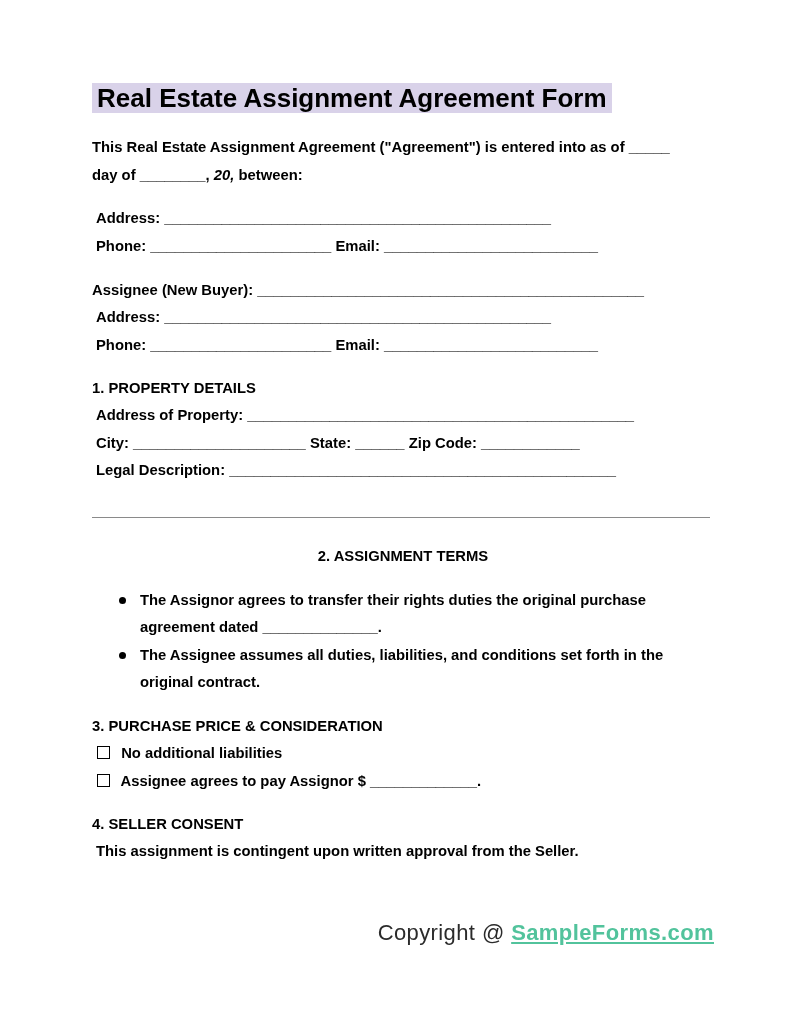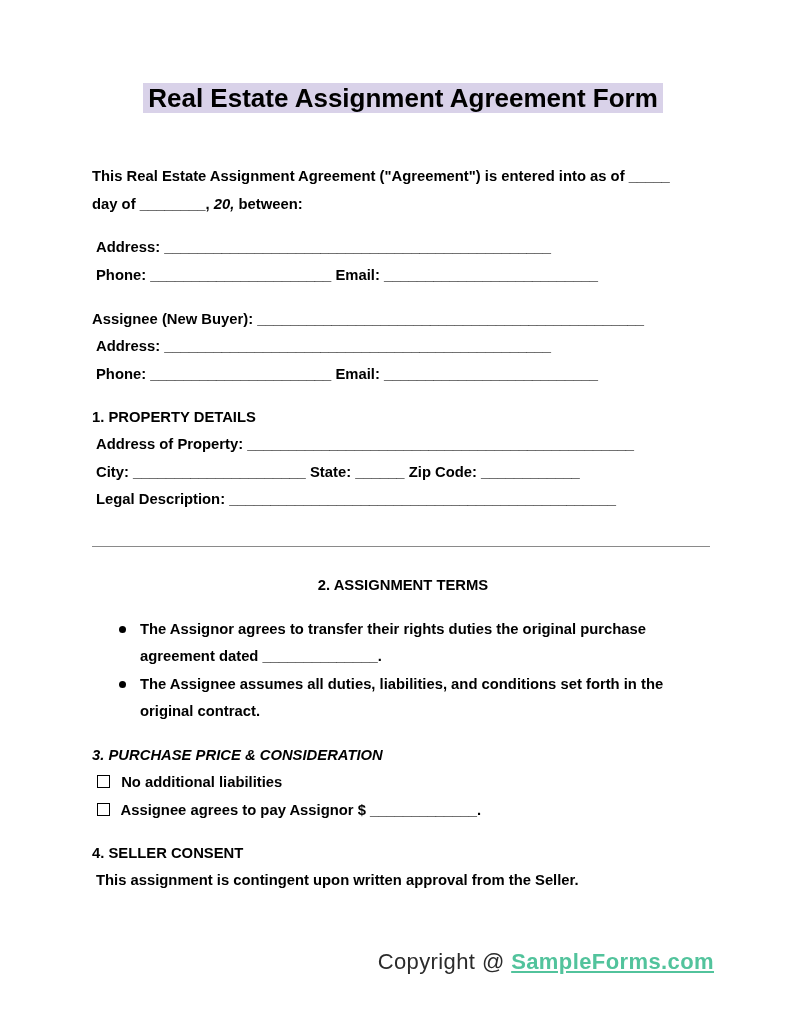--- a/index.html
+++ b/index.html
@@ -7,32 +7,32 @@
     width: 806px; height: 1024px;
     font-family: "Liberation Sans", sans-serif;
     color: #000000;
     overflow: hidden;
   }
   .content {
     padding: 83px 92px 0 92px;
     font-size: 14.8px;
     font-weight: bold;
   }
-  .title-row { text-align: center; line-height: 30px; height: 40px; }
+  .title-row { line-height: 30px; height: 40px; }
   .title-highlight {
     display: inline-block;
     background: #d9d2e9;
     font-size: 26px;
     line-height: 30px;
     padding: 0 5px;
     white-space: nowrap;
   }
   .line { line-height: 27.5px; white-space: nowrap; }
   .block { margin-top: 16px; }
-  .intro { margin-top: 40px; }
+  .intro { margin-top: 11px; }
   .assignee-block { margin-top: 16.5px; }
   .property-block { margin-top: 15.5px; }
   .ind { padding-left: 4px; }
   .italic { font-style: italic; }
   .divider {
     margin-top: 32.5px;
     width: 618px;
     border-top: 1.5px solid #8a8a8a;
     height: 0;
   }
@@ -45,21 +45,21 @@
     padding-left: 27px;
   }
   .dot {
     display: block;
     width: 7px; height: 7px;
     border-radius: 50%;
     background: #000;
     margin-top: 10.5px;
   }
   .bullet-text { width: 574px; line-height: 27.5px; }
-  .heading3 { margin-top: 16px; font-style: italic; }
+  .heading3 { margin-top: 16px; }
   .check-row { line-height: 27.5px; padding-left: 5px; white-space: nowrap; }
   .checkbox {
     display: inline-block;
     width: 11px; height: 11px;
     border: 1.5px solid #000;
     vertical-align: -1px;
     margin-right: 7px;
     background: #fff;
   }
   .heading4 { margin-top: 15.5px; }

